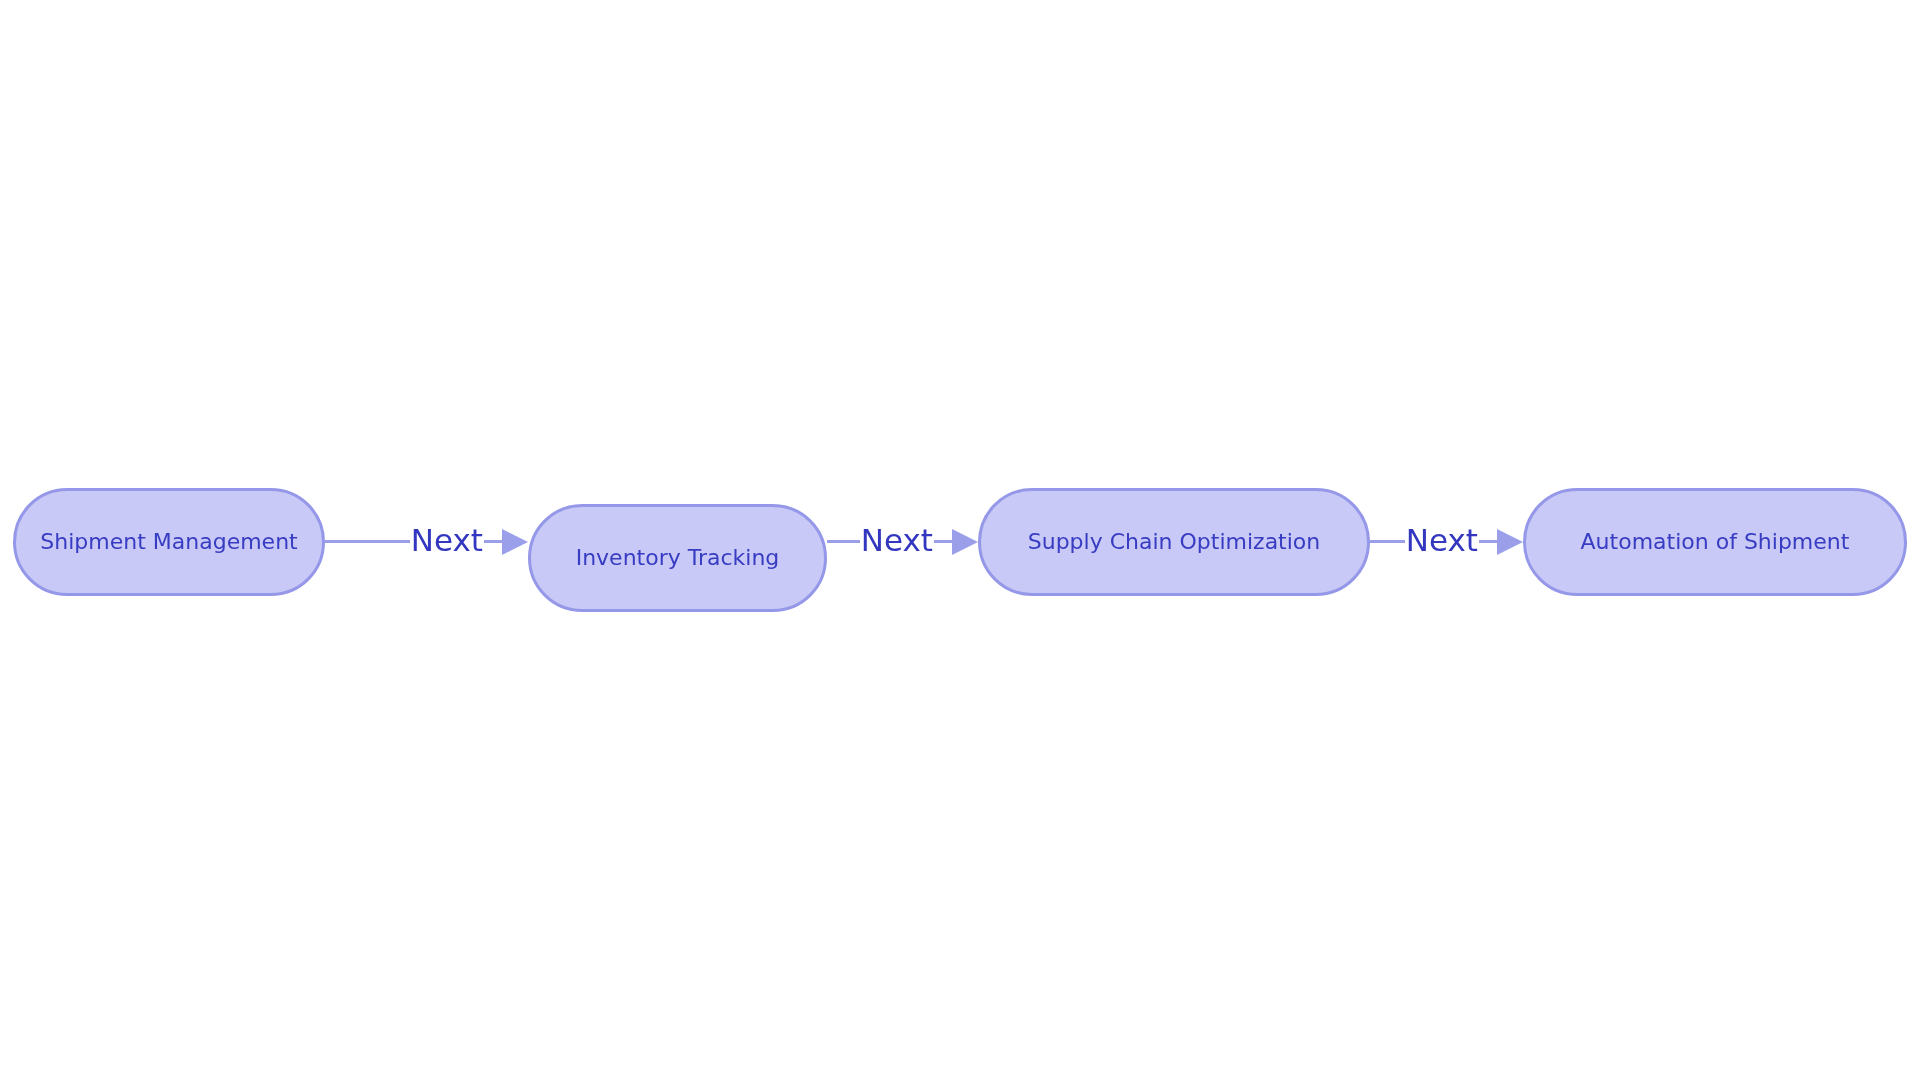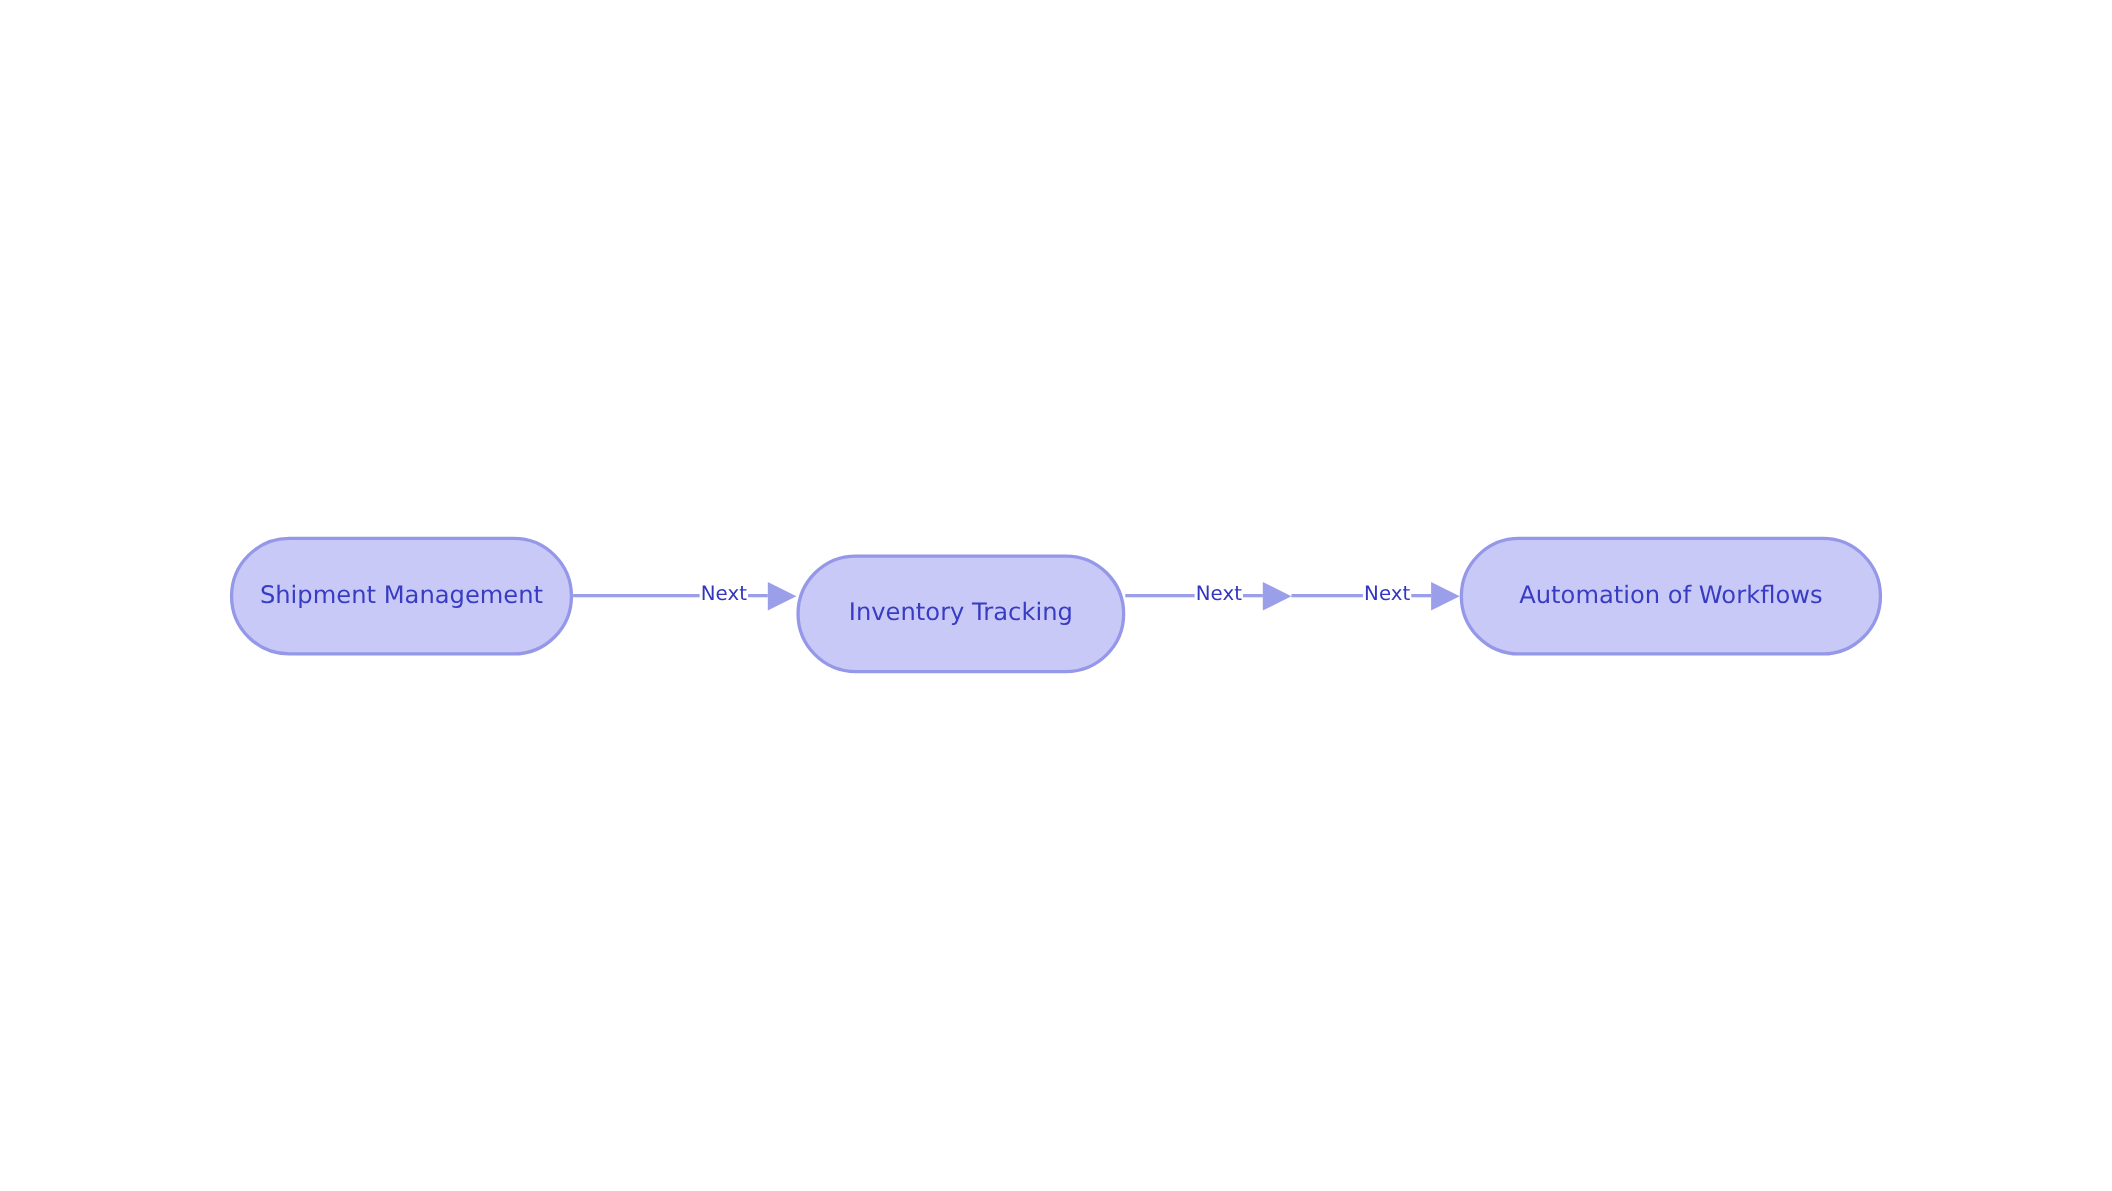--- a/index.html
+++ b/index.html
@@ -52,21 +52,21 @@
   .c3 { width: 153px; }
   .line {
     height: 3.5px;
     background: var(--edge-line, #9b9ee9);
     flex: none;
   }
   .line.grow { flex: 1 1 auto; }
   .line.short { width: 18px; }
   .edge-label {
     color: var(--edge-label-text, #3336bf);
-    font-size: 18px;
+    font-size: 31px;
     line-height: 1;
     white-space: nowrap;
     flex: none;
     padding: 0 1px 3px 1px;
   }
   .arrowhead {
     width: 0;
     height: 0;
     border-top: 13px solid transparent;
     border-bottom: 13px solid transparent;
@@ -94,25 +94,28 @@
     <span class="node-label">Inventory Tracking</span>
   </div>
 
   <div class="connector c2">
     <span class="line grow"></span>
     <span class="edge-label">Next</span>
     <span class="line short"></span>
     <span class="arrowhead"></span>
   </div>
 
+  <div class="node n3">
+    <span class="node-label">Supply Chain Optimization</span>
+  </div>
 
   <div class="connector c3">
     <span class="line grow"></span>
     <span class="edge-label">Next</span>
     <span class="line short"></span>
     <span class="arrowhead"></span>
   </div>
 
   <div class="node n4">
-    <span class="node-label">Automation of Workflows</span>
+    <span class="node-label">Automation of Shipment</span>
   </div>
 
 </div>
 
 </body></html>

